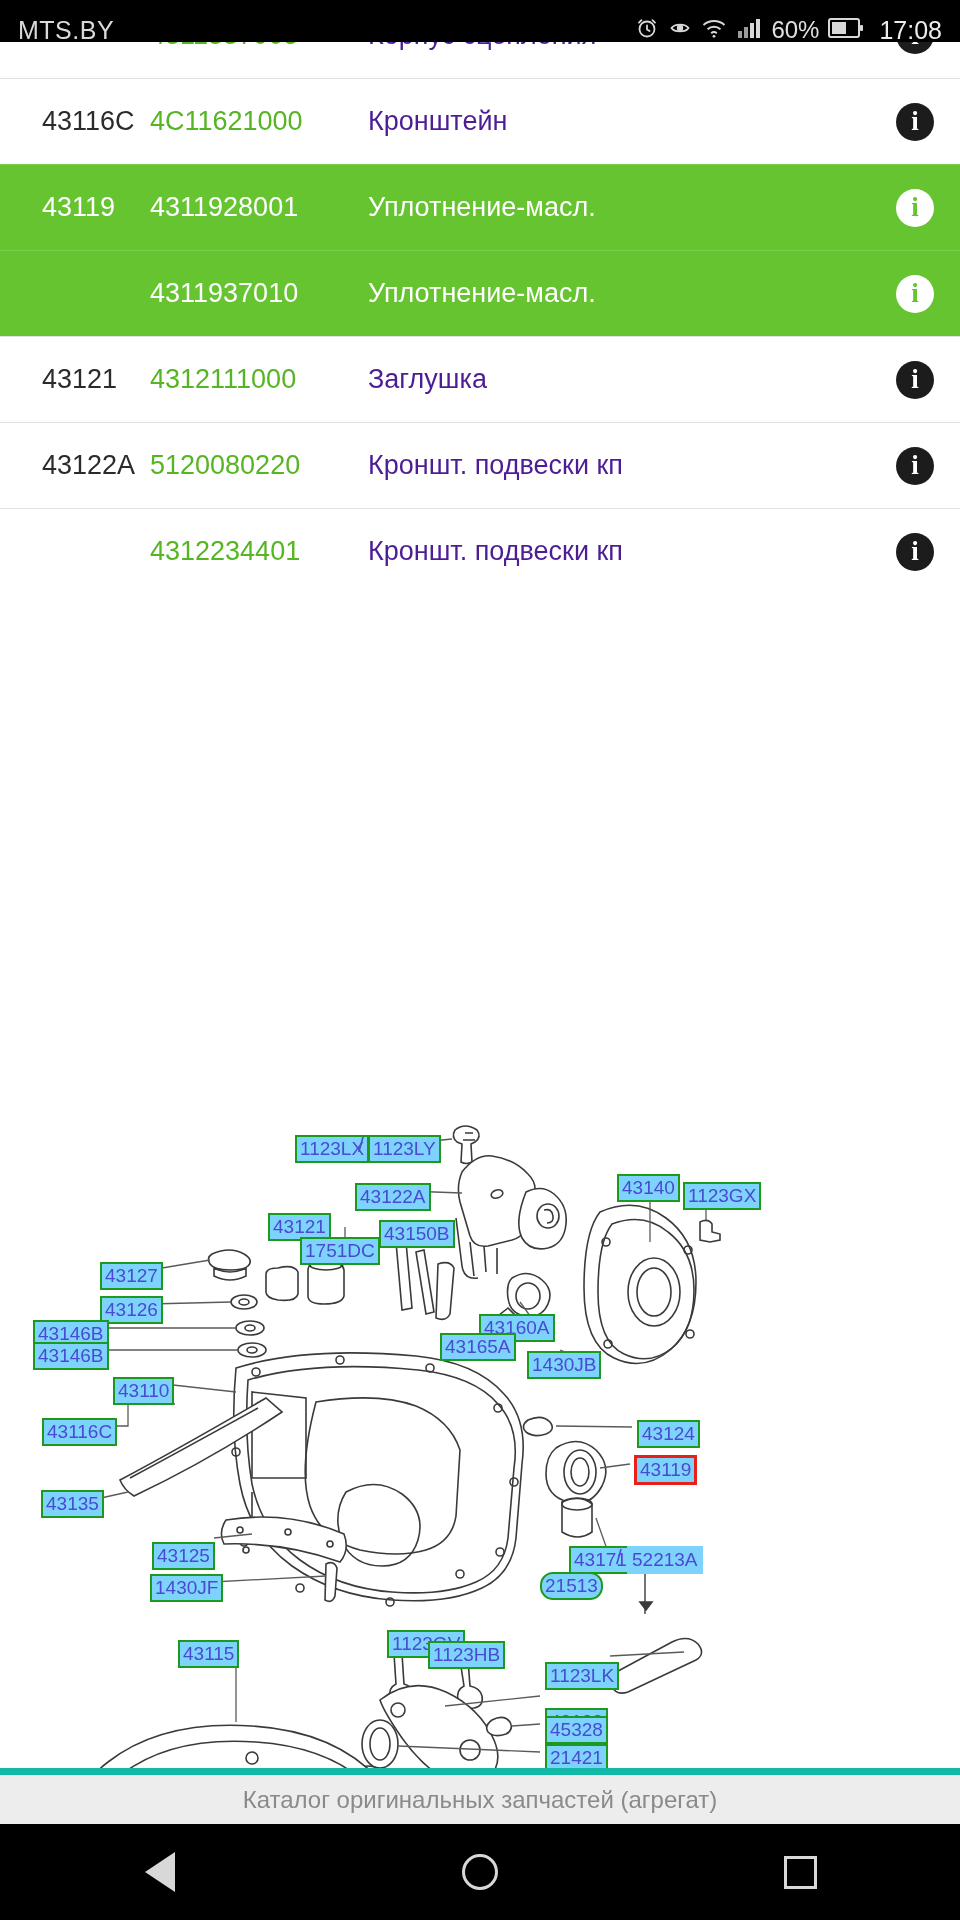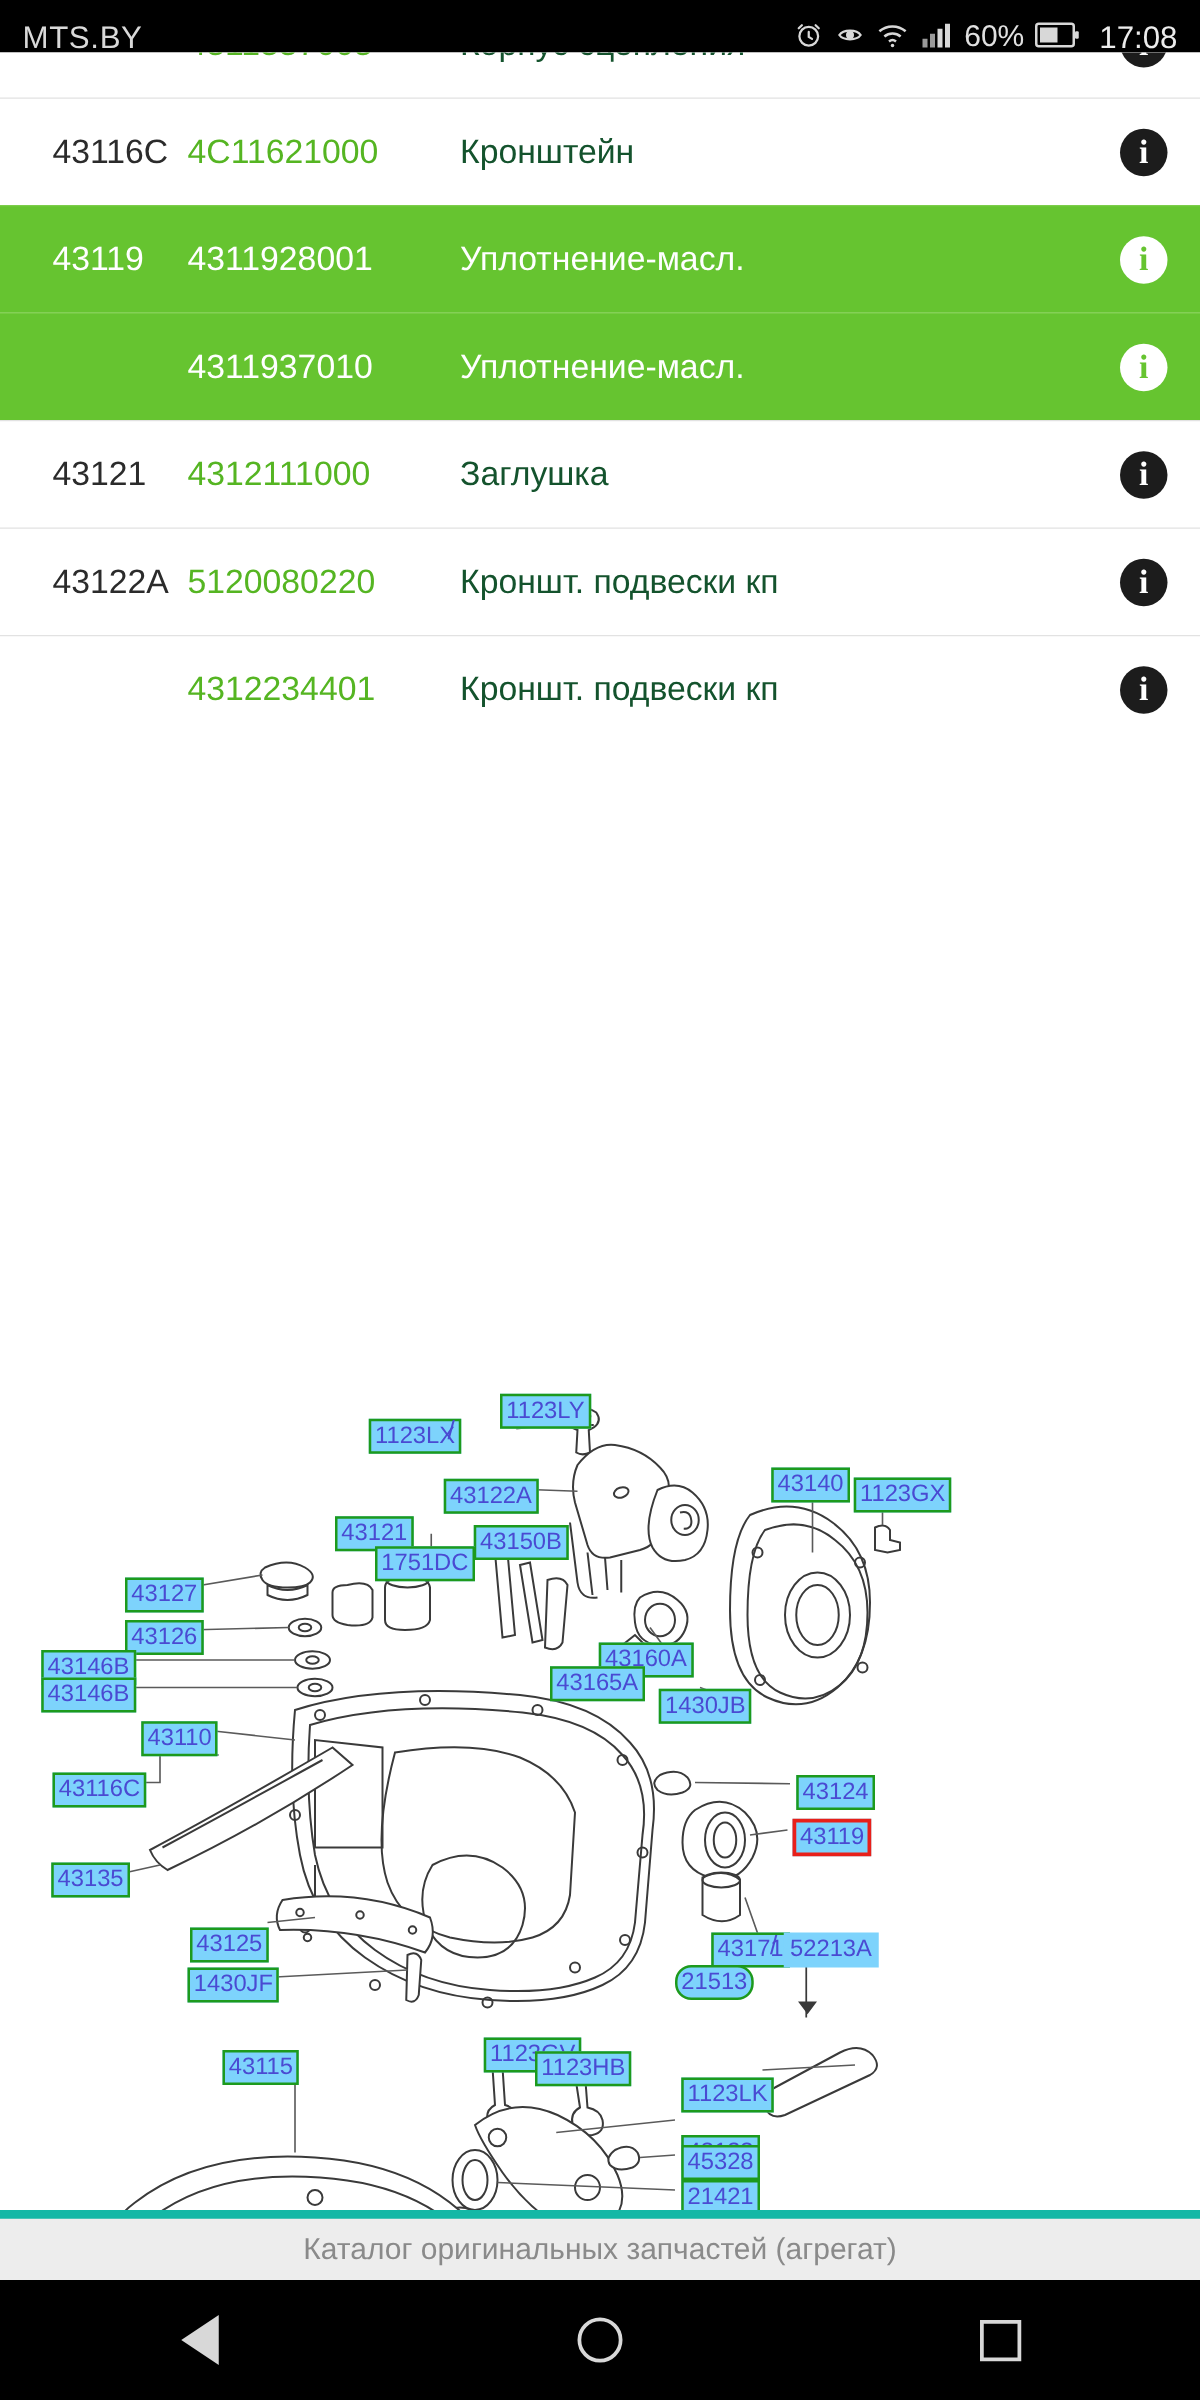--- a/index.html
+++ b/index.html
@@ -38,21 +38,21 @@
   .row.hl { background: #66c430; border-top: 1px solid #7ccd4a; }
   .row.hl.sub { border-top: 1px solid #7ccd4a; }
   .c-code {
     width: 150px; padding-left: 42px;
     font-size: 27px; color: #2b2b2b; white-space: nowrap;
   }
   .c-part {
     width: 180px; font-size: 27px; color: #55b522; white-space: nowrap;
   }
   .c-name {
-    flex: 1; font-size: 27px; color: #14532d;
+    flex: 1; font-size: 27px; color: #4c1d95;
     padding-left: 38px; white-space: nowrap;
   }
   .row.hl .c-code, .row.hl .c-part, .row.hl .c-name { color: #ffffff; }
   .c-info { width: 90px; display: flex; align-items: center; justify-content: center; }
   .info-badge {
     width: 38px; height: 38px; border-radius: 50%;
     background: #1c1c1c; color: #fff;
     display: flex; align-items: center; justify-content: center;
     font-family: "Liberation Serif", serif; font-weight: bold; font-size: 27px;
   }
@@ -402,21 +402,21 @@
         <path d="M540 1150 L398 1144"></path>
         <path d="M540 1188 L392 1190"></path>
         <path d="M540 1228 L518 1228"></path>
         <path d="M540 1256 L520 1256"></path>
         <path d="M262 1370 L216 1370"></path>
       </g>
     </svg>
 
     <div class="lbl" style="left:295px; top:533px;">1123LX</div>
     <div class="sep" style="left:358px; top:531px;">/</div>
-    <div class="lbl" style="left:368px; top:513px;margin-left:32px;">1123LY</div>
+    <div class="lbl" style="left:368px; top:533px;">1123LY</div>
     <div class="lbl" style="left:355px; top:581px;">43122A</div>
     <div class="lbl" style="left:617px; top:572px;">43140</div>
     <div class="lbl" style="left:683px; top:580px;">1123GX</div>
     <div class="lbl" style="left:268px; top:611px;">43121</div>
     <div class="lbl" style="left:379px; top:618px;">43150B</div>
     <div class="lbl" style="left:300px; top:635px;">1751DC</div>
     <div class="lbl" style="left:100px; top:660px;">43127</div>
     <div class="lbl" style="left:100px; top:694px;">43126</div>
     <div class="lbl" style="left:33px;  top:718px;">43146B</div>
     <div class="lbl" style="left:33px;  top:740px;">43146B</div>

